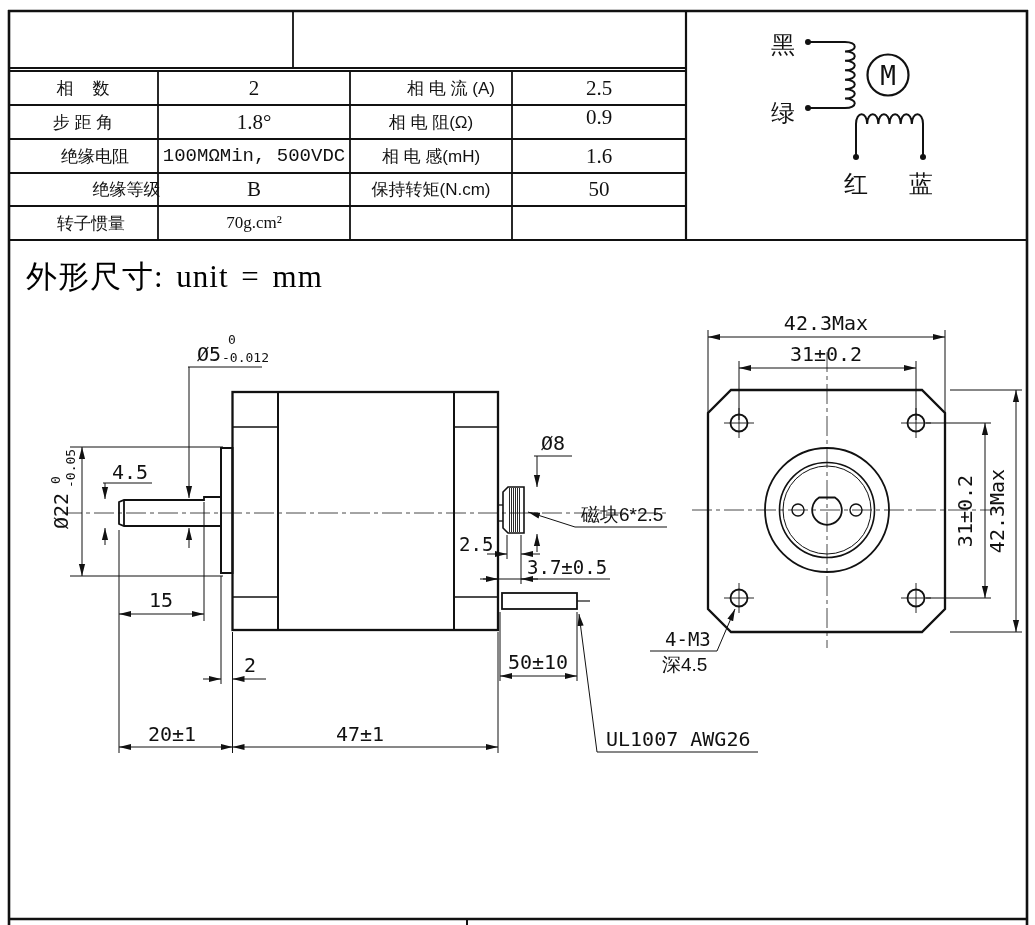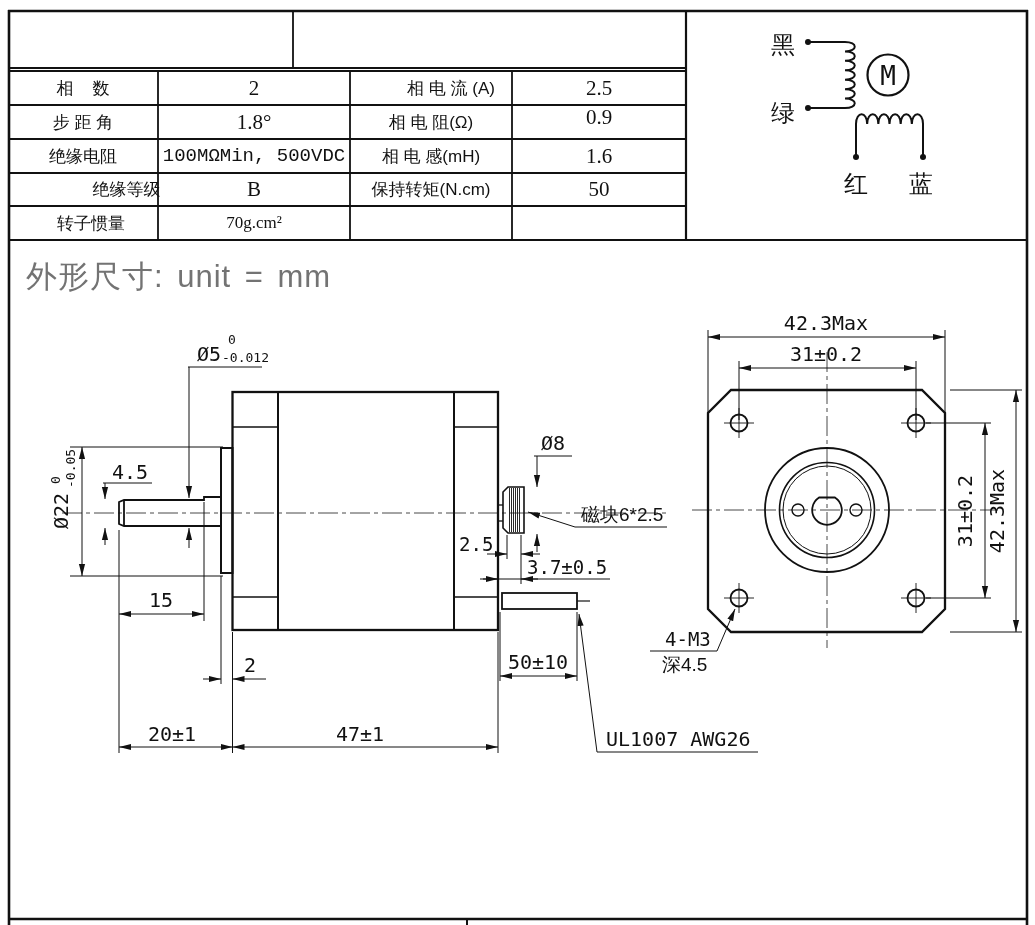--- a/index.html
+++ b/index.html
@@ -5,21 +5,21 @@
   html,body{margin:0;padding:0;background:#fff;}
   #sheet{position:relative;width:1035px;height:925px;background:#ffffff;overflow:hidden;
          font-family:"Liberation Sans",sans-serif;color:#111;}
   #vec{position:absolute;left:0;top:0;}
   .cell{position:absolute;display:flex;align-items:center;justify-content:center;
         white-space:pre;color:#111;}
   .lbl{font-family:"Liberation Sans",sans-serif;font-size:17px;}
   .val{font-family:"Liberation Serif",serif;font-size:21px;}
   .val-small{font-family:"Liberation Serif",serif;font-size:17px;}
   #title{position:absolute;left:26px;top:256px;font-size:31px;letter-spacing:1px;
-         font-family:Liberation Sans, sans-serif;color:#737373;word-spacing:4px;}
+         font-family:Liberation Serif, serif;color:#000000;word-spacing:4px;}
   text{fill:#111;}
   .dimtxt{font-family:"DejaVu Sans Mono",monospace;font-size:20px;}
   .dimtxt-s{font-family:"DejaVu Sans Mono",monospace;font-size:19px;}
   .toltxt{font-family:"DejaVu Sans Mono",monospace;font-size:13px;}
   .cjktxt{font-family:"Liberation Sans",sans-serif;font-size:19px;}
   .wiretxt{font-family:"Liberation Sans",sans-serif;font-size:24px;}
   .motortxt{font-family:"DejaVu Sans Mono",monospace;font-size:26px;}
 </style>
 </head>
 <body>
@@ -336,21 +336,21 @@
     <div class="cell lbl" style="left:8px;top:71px;width:150px;height:34px;">相    数</div>
     <div class="cell val" style="left:158px;top:71px;width:192px;height:34px;">2</div>
     <div class="cell lbl" style="left:350px;top:71px;width:162px;height:34px;margin-left:20px;">相 电 流 (A)</div>
     <div class="cell val" style="left:512px;top:71px;width:174px;height:34px;">2.5</div>
 
     <div class="cell lbl" style="left:8px;top:105px;width:150px;height:34px;">步 距 角</div>
     <div class="cell val" style="left:158px;top:105px;width:192px;height:34px;">1.8°</div>
     <div class="cell lbl" style="left:350px;top:105px;width:162px;height:34px;">相 电 阻(Ω)</div>
     <div class="cell val" style="left:512px;top:105px;width:174px;height:25px;">0.9</div>
 
-    <div class="cell lbl" style="left:8px;top:139px;width:150px;height:34px;">绝缘电阻</div>
+    <div class="cell lbl" style="left:8px;top:139px;width:150px;height:34px;padding-left:12px;">绝缘电阻</div>
     <div class="cell val" style="left:158px;top:139px;width:192px;height:34px;font-size:19px;font-family:Liberation Mono, monospace;">100MΩMin, 500VDC</div>
     <div class="cell lbl" style="left:350px;top:139px;width:162px;height:34px;">相 电 感(mH)</div>
     <div class="cell val" style="left:512px;top:139px;width:174px;height:34px;">1.6</div>
 
     <div class="cell lbl" style="left:8px;top:173px;width:173px;height:33px;padding-left:32px;">绝缘等级</div>
     <div class="cell val" style="left:158px;top:173px;width:192px;height:33px;">B</div>
     <div class="cell lbl" style="left:350px;top:173px;width:162px;height:33px;border-radius:10px;">保持转矩(N.cm)</div>
     <div class="cell val" style="left:512px;top:173px;width:174px;height:33px;">50</div>
 
     <div class="cell lbl" style="left:16px;top:206px;width:150px;height:34px;">转子惯量</div>

